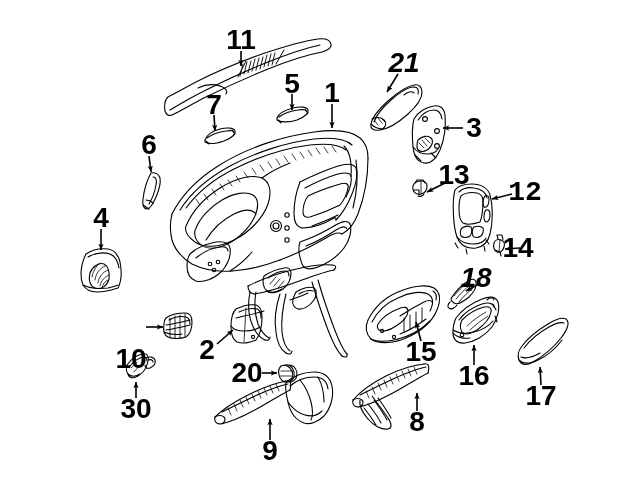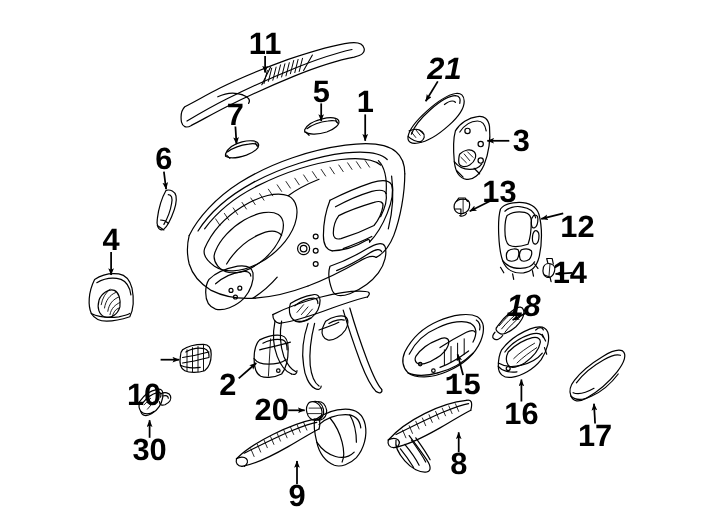--- a/index.html
+++ b/index.html
@@ -525,24 +525,24 @@
   <div class="callout-label" style="left:207px; top:350px;">2</div>
   <div class="callout-label" style="left:474px; top:128px;">3</div>
   <div class="callout-label" style="left:101px; top:218px;">4</div>
   <div class="callout-label" style="left:292px; top:84px;">5</div>
   <div class="callout-label" style="left:149px; top:145px;">6</div>
   <div class="callout-label" style="left:214px; top:105px;">7</div>
   <div class="callout-label" style="left:417px; top:422px;">8</div>
   <div class="callout-label" style="left:270px; top:451px;">9</div>
   <div class="callout-label" style="left:131px; top:327px;margin-top:32px;">10</div>
   <div class="callout-label" style="left:241px; top:40px;">11</div>
-  <div class="callout-label" style="left:525px; top:206px;">12</div>
+  <div class="callout-label" style="left:525px; top:193px;font-family:Liberation Mono, monospace;">12</div>
   <div class="callout-label" style="left:454px; top:175px;text-align:right;">13</div>
   <div class="callout-label" style="left:518px; top:248px;">14</div>
-  <div class="callout-label" style="left:421px; top:352px;font-family:Liberation Mono, monospace;">15</div>
+  <div class="callout-label" style="left:421px; top:352px;">15</div>
   <div class="callout-label" style="left:474px; top:376px;text-align:center;">16</div>
   <div class="callout-label" style="left:541px; top:396px;">17</div>
   <div class="callout-label" style="left:476px; top:278px;font-style:italic;">18</div>
   <div class="callout-label" style="left:247px; top:373px;">20</div>
   <div class="callout-label" style="left:136px; top:409px;">30</div>
   <div class="callout-label" style="left:404px; top:63px;font-style:italic;">21</div>
 
 </div>
 
 </body></html>

